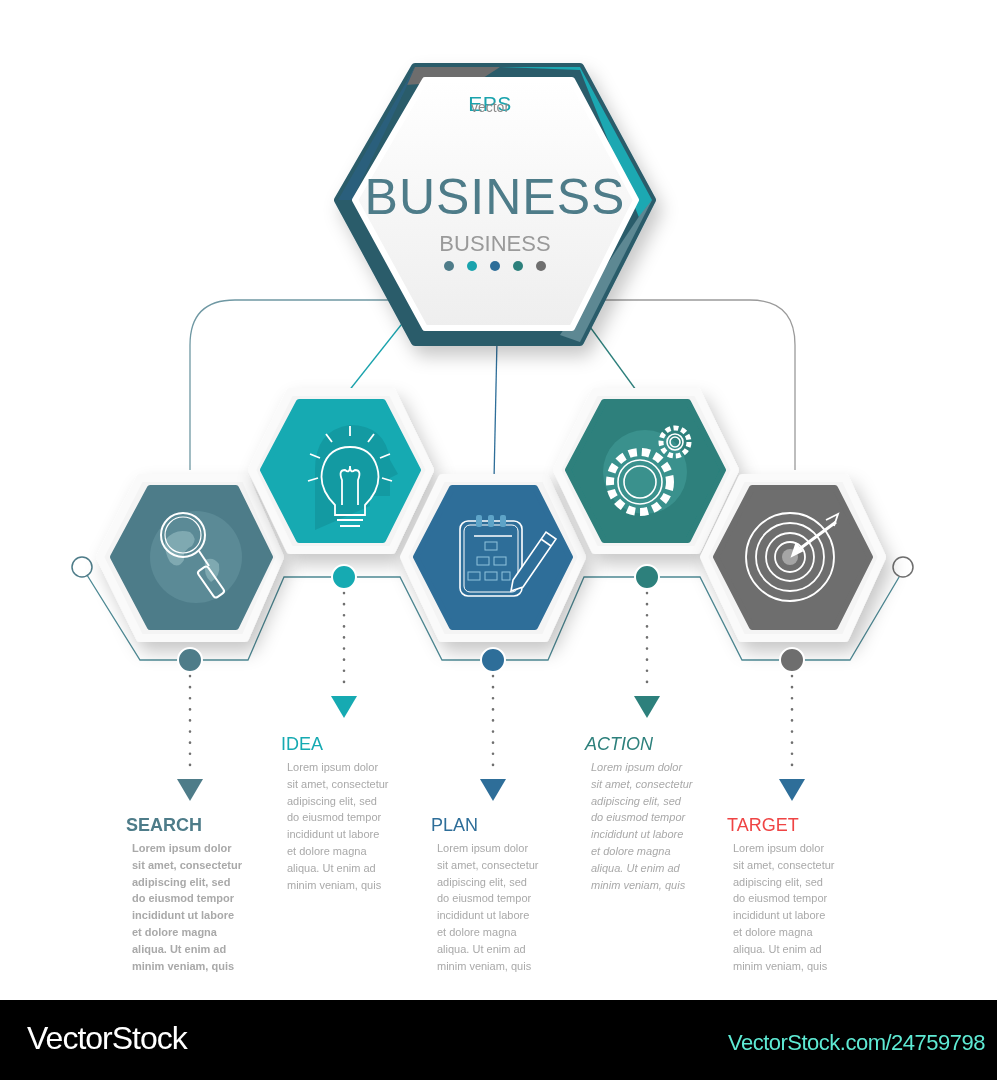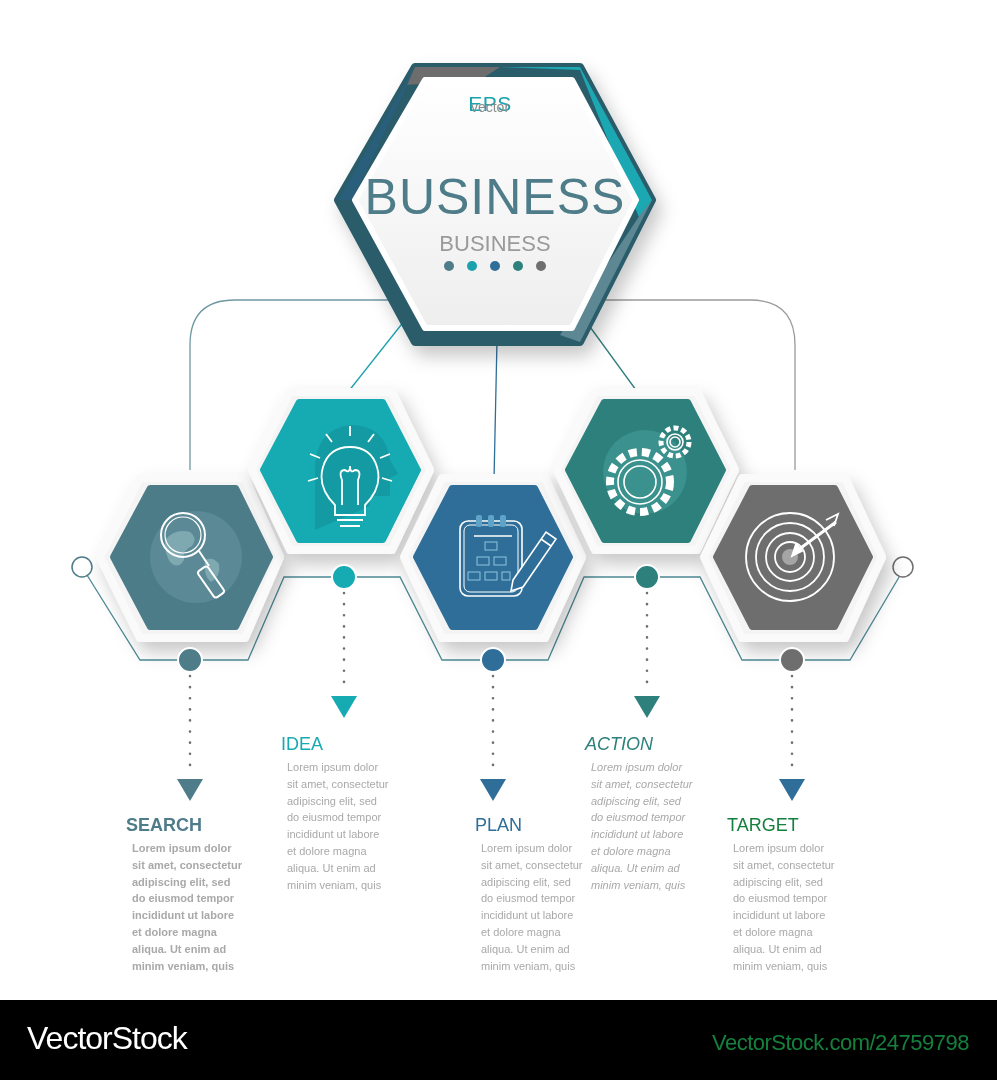--- a/index.html
+++ b/index.html
@@ -13,21 +13,21 @@
                    font-size: 14px; color: #8a8a8a; }
   .center-title { position: absolute; left: 350px; top: 168px; width: 290px; text-align: center;
                   font-size: 50px; color: #4e7c89; letter-spacing: 1px; font-weight: normal; }
   .center-sub { position: absolute; left: 400px; top: 231px; width: 190px; text-align: center;
                 font-size: 22px; color: #9a9a9a; }
   .step { position: absolute; width: 140px; text-align: left; }
   .step-title { display: block; text-align: left; font-size: 18px; margin-bottom: 4px; }
   .step-body { display: block; font-size: 11px; line-height: 16.8px; color: #a9a9a9; white-space: pre-line; padding-left: 6px; }
   .footer { position: absolute; left: 0; top: 1000px; width: 997px; height: 92px; background: #000000; }
   .footer-brand { position: absolute; left: 27px; top: 20px; font-size: 32px; color: #ffffff; letter-spacing: -1px; }
-  .footer-id { position: absolute; right: 28px; top: 30px; font-size: 22px; color: #15803d; letter-spacing: -0.5px; }
+  .footer-id { position: absolute; right: 12px; top: 30px; font-size: 22px; color: #5eead4; letter-spacing: -0.5px; }
 </style>
 </head>
 <body>
 
 <div id="canvas">
 <svg class="main" width="997" height="1000" viewBox="0 0 997 1000">
   <defs>
     <filter id="sh" x="-30%" y="-30%" width="160%" height="170%">
       <feDropShadow dx="6" dy="10" stdDeviation="9" flood-color="#000" flood-opacity="0.22"></feDropShadow>
     </filter>
@@ -188,21 +188,21 @@
   <span class="step-title" style="color:#16aab2">IDEA</span>
   <span class="step-body">Lorem ipsum dolor
 sit amet, consectetur
 adipiscing elit, sed
 do eiusmod tempor
 incididunt ut labore
 et dolore magna
 aliqua. Ut enim ad
 minim veniam, quis</span>
 </div>
-<div class="step" style="left:431px; top:815px;margin-left:44px;">
+<div class="step" style="left:431px; top:815px;">
   <span class="step-title" style="color:#2e6e99">PLAN</span>
   <span class="step-body">Lorem ipsum dolor
 sit amet, consectetur
 adipiscing elit, sed
 do eiusmod tempor
 incididunt ut labore
 et dolore magna
 aliqua. Ut enim ad
 minim veniam, quis</span>
 </div>
@@ -211,21 +211,21 @@
   <span class="step-body">Lorem ipsum dolor
 sit amet, consectetur
 adipiscing elit, sed
 do eiusmod tempor
 incididunt ut labore
 et dolore magna
 aliqua. Ut enim ad
 minim veniam, quis</span>
 </div>
 <div class="step" style="left:727px; top:815px;">
-  <span class="step-title" style="color:#15803d">TARGET</span>
+  <span class="step-title" style="color:#ef4444">TARGET</span>
   <span class="step-body">Lorem ipsum dolor
 sit amet, consectetur
 adipiscing elit, sed
 do eiusmod tempor
 incididunt ut labore
 et dolore magna
 aliqua. Ut enim ad
 minim veniam, quis</span>
 </div>
 </div>

